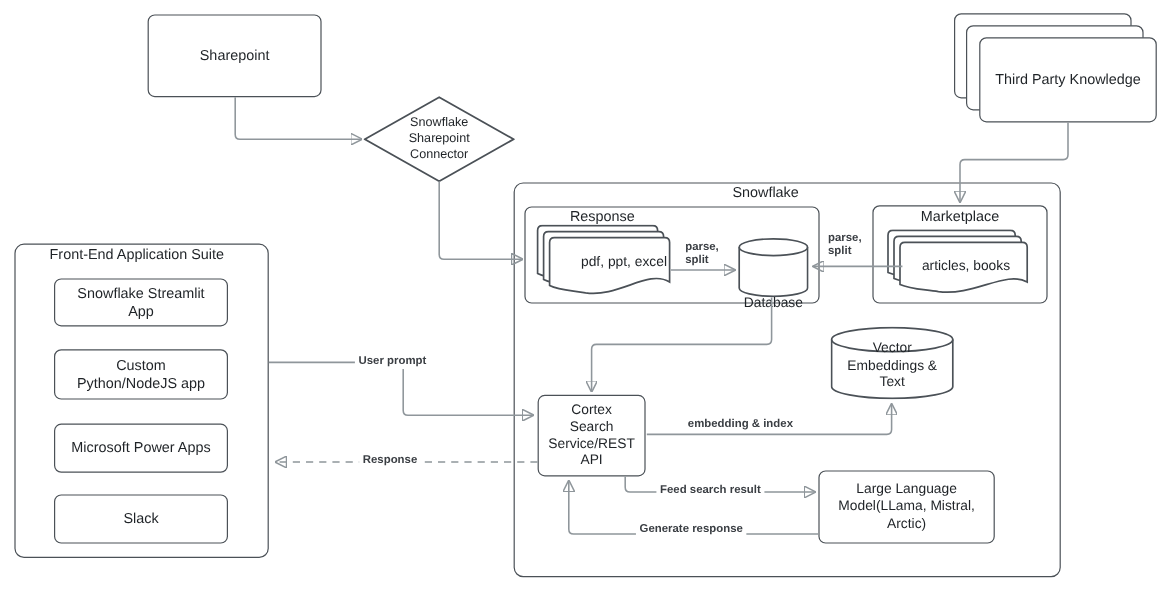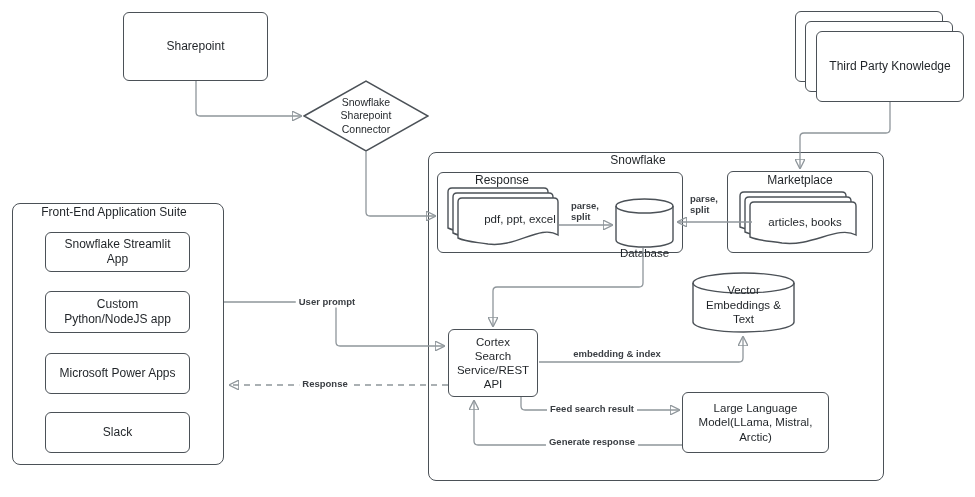--- a/index.html
+++ b/index.html
@@ -147,15 +147,15 @@
   </svg>
 
   <div class="elabel plain" style="left:571px;top:201px;">parse,
 split</div>
   <div class="elabel plain" style="left:690px;top:194px;">parse,
 split</div>
   <div class="elabel" style="left:327px;top:302px;">User prompt</div>
   <div class="elabel" style="left:325px;top:384px;">Response</div>
   <div class="elabel" style="left:617px;top:354px;">embedding &amp; index</div>
   <div class="elabel" style="left:592px;top:409px;">Feed search result</div>
-  <div class="elabel" style="left:592px;top:442px;">Generate response</div>
+  <div class="elabel" style="left:576px;top:442px;">Generate response</div>
 
 </div>
 
 </body></html>

